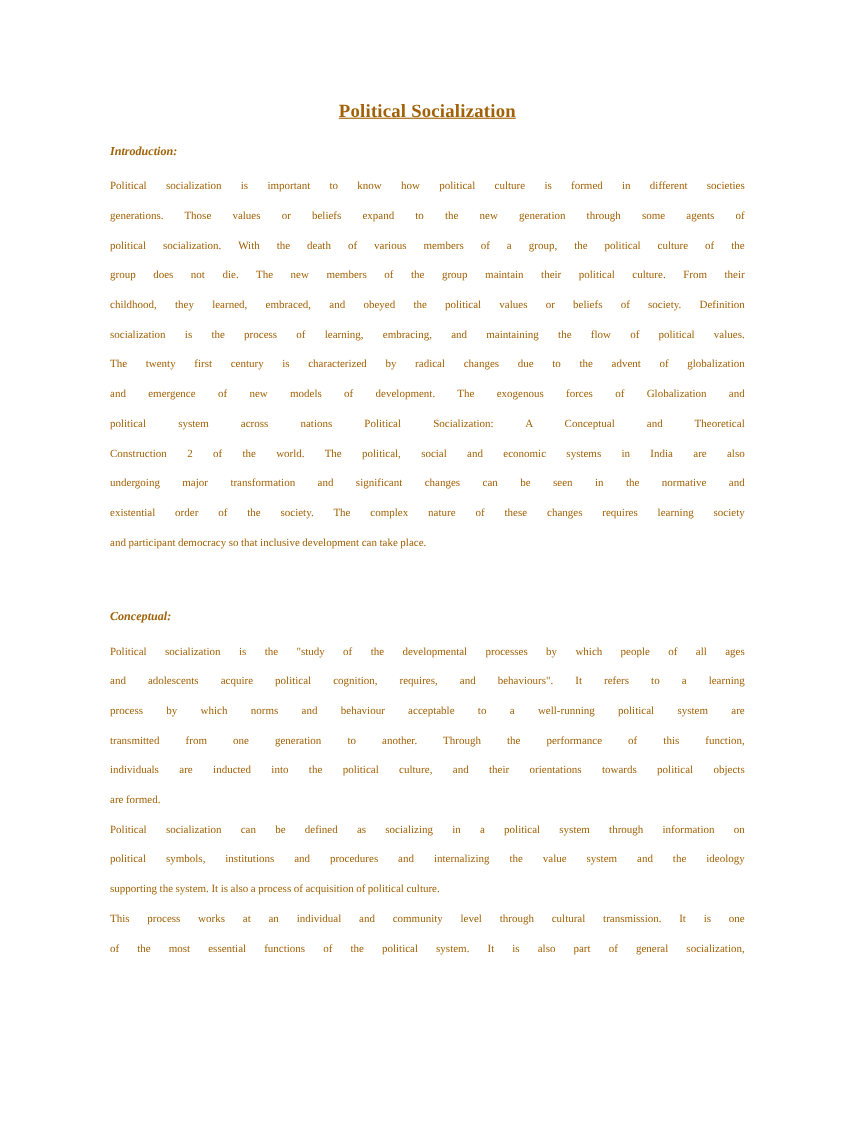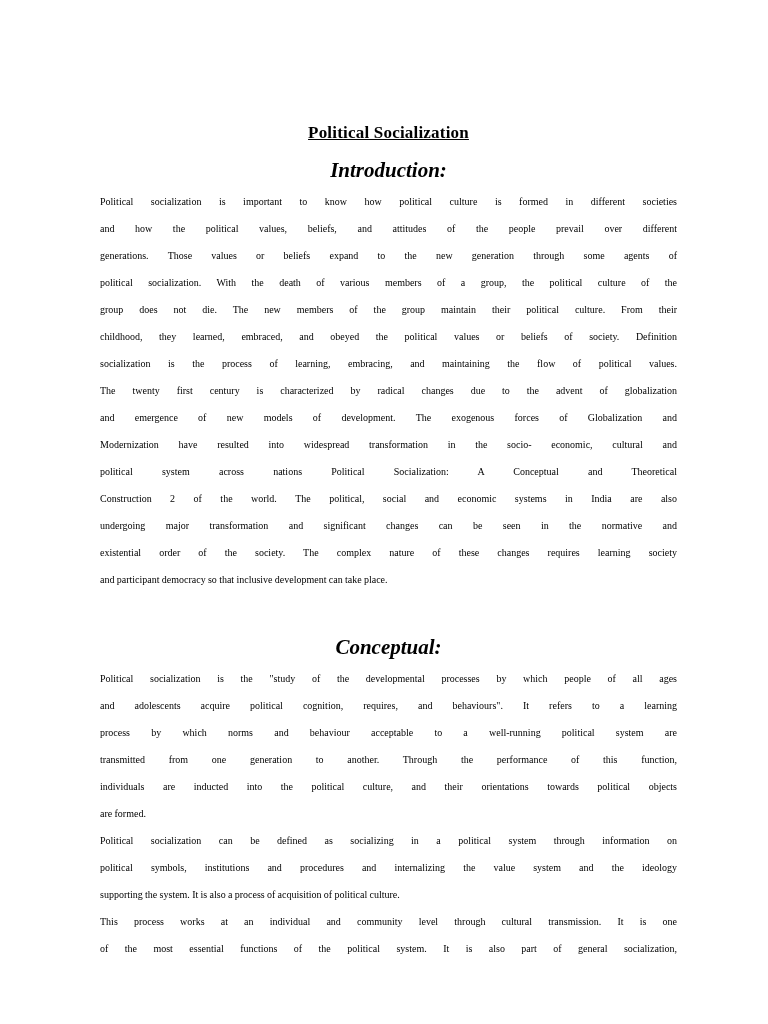--- a/index.html
+++ b/index.html
@@ -12,39 +12,37 @@
     height: 1024px;
     overflow: hidden;
   }
   .page {
     box-sizing: border-box;
     width: 768px;
     height: 876px;
     padding: 90px 91px 0 100px;
     background: #ffffff;
     font-family: "Liberation Serif", "DejaVu Serif", serif;
-    color: #000000;
-    margin-top: 32px;
+    color: #a16207;
   }
   .doc-title {
     margin: 0;
     font-size: 17px;
     line-height: 22px;
     font-weight: bold;
     text-decoration: underline;
     text-align: center;
     letter-spacing: 0.2px;
   }
   .section-heading {
-    font-size: 21px;
+    font-size: 11px;
     line-height: 20px;
     font-weight: bold;
     font-style: italic;
     margin: 16px 0 0 0;
-    text-align: center;
   }
   .section + .section .section-heading {
     margin-top: 44px;
   }
   .para {
     margin-top: 8px;
   }
   .para + .para {
     margin-top: 0;
   }
@@ -63,29 +61,27 @@
 </head>
 <body>
 
 <div class="page">
   <h1 class="doc-title">Political Socialization</h1>
   <div id="doc-body">
       <div class="section">
         <div class="section-heading">Introduction:</div>
         <div class="para">
           <div class="line">Political socialization is important to know how political culture is formed in different societies</div>
-          <div class="line">and how the political values, beliefs, and attitudes of the people prevail over different</div>
           <div class="line">generations. Those values or beliefs expand to the new generation through some agents of</div>
           <div class="line">political socialization. With the death of various members of a group, the political culture of the</div>
           <div class="line">group does not die. The new members of the group maintain their political culture. From their</div>
           <div class="line">childhood, they learned, embraced, and obeyed the political values or beliefs of society. Definition</div>
           <div class="line">socialization is the process of learning, embracing, and maintaining the flow of political values.</div>
           <div class="line">The twenty first century is characterized by radical changes due to the advent of globalization</div>
           <div class="line">and emergence of new models of development. The exogenous forces of Globalization and</div>
-          <div class="line">Modernization have resulted into widespread transformation in the socio- economic, cultural and</div>
           <div class="line">political system across nations Political Socialization: A Conceptual and Theoretical</div>
           <div class="line">Construction 2 of the world. The political, social and economic systems in India are also</div>
           <div class="line">undergoing major transformation and significant changes can be seen in the normative and</div>
           <div class="line">existential order of the society. The complex nature of these changes requires learning society</div>
           <div class="line">and participant democracy so that inclusive development can take place.</div>
         </div>
       </div>
       <div class="section">
         <div class="section-heading">Conceptual:</div>
         <div class="para">

